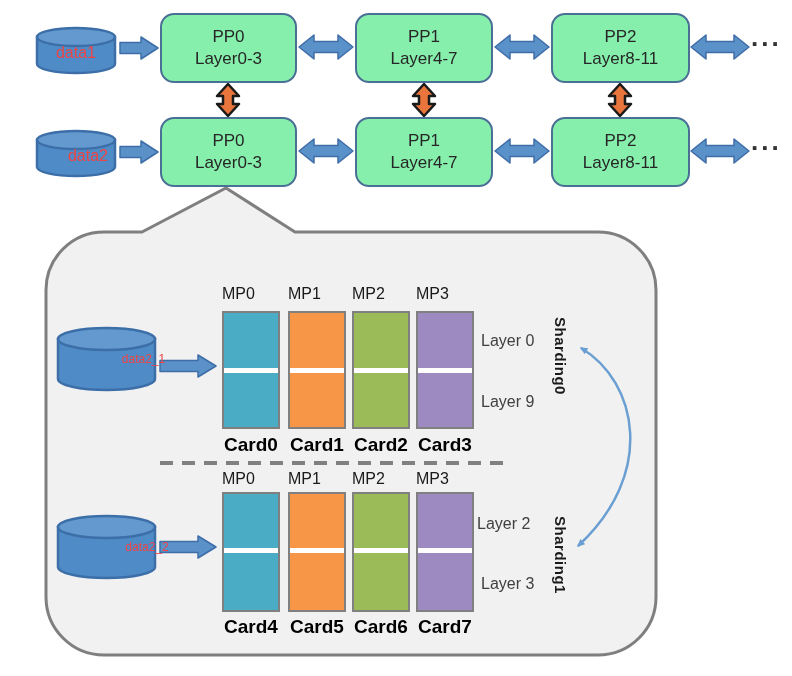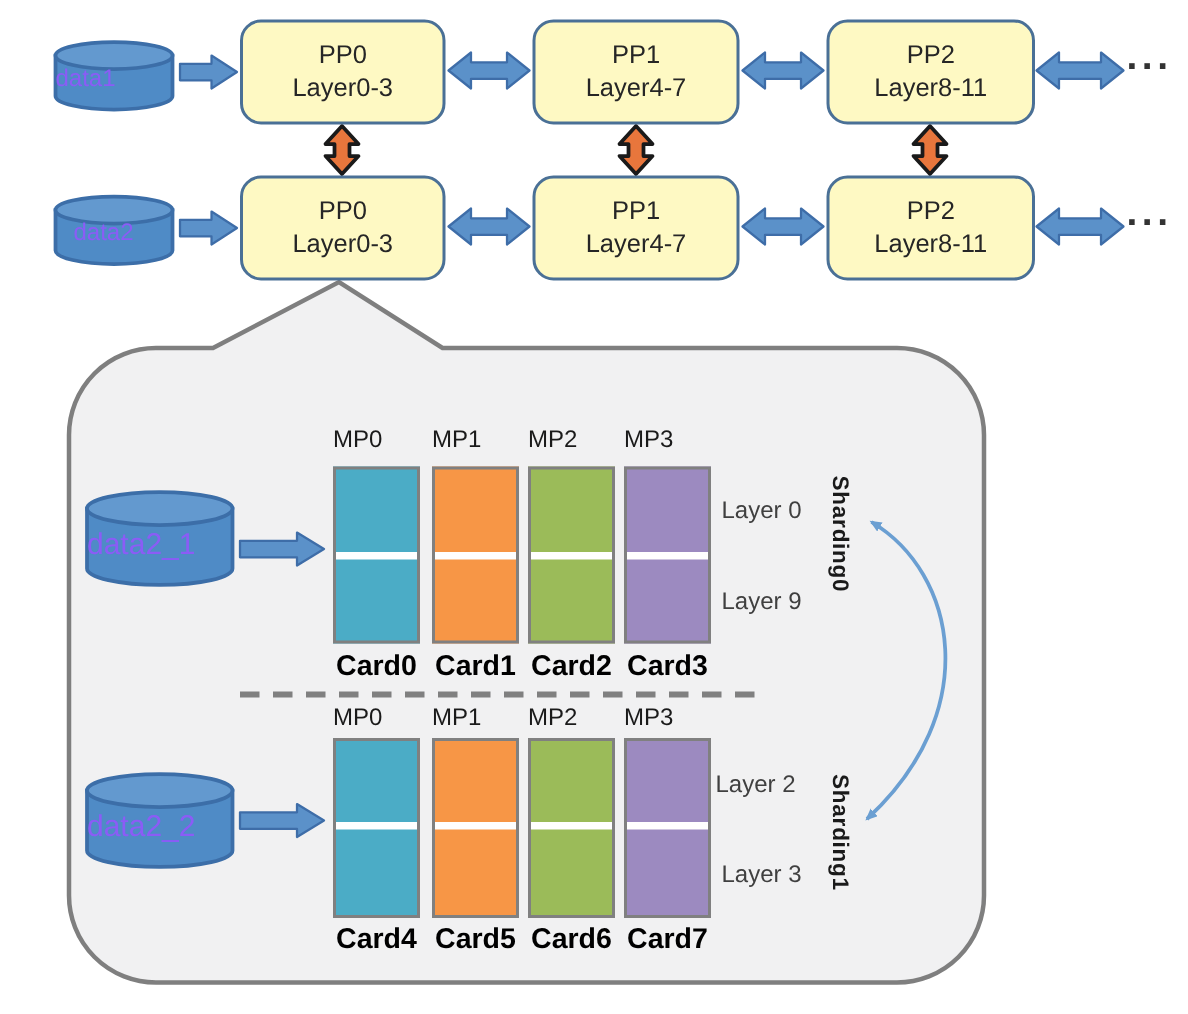--- a/index.html
+++ b/index.html
@@ -18,26 +18,26 @@
 
   .bubble{fill:var(--bubble_fill);stroke:var(--bubble_stroke);stroke-width:3;}
   .cyl-body{fill:var(--cylinder_fill);stroke:var(--cylinder_stroke);stroke-width:2.5;}
   .cyl-top{fill:var(--cylinder_top);stroke:var(--cylinder_stroke);stroke-width:2.5;}
   .barrow{fill:var(--arrow_blue);stroke:var(--arrow_blue_stroke);stroke-width:1.5;stroke-linejoin:round;}
   .oarrow{fill:var(--orange_arrow);stroke:var(--orange_arrow_stroke);stroke-width:2.5;stroke-linejoin:round;}
   .dashline{stroke:var(--dash_gray);stroke-width:4;stroke-dasharray:13 9;}
   .arc{fill:none;stroke:var(--arc_blue);stroke-width:2.5;}
   .archead{fill:var(--arc_blue);}
 
-  .ppbox{position:absolute;background:#fef9c3;border:2.5px solid var(--box_border);
+  .ppbox{position:absolute;background:#86efac;border:2.5px solid var(--box_border);
          border-radius:14px;display:flex;flex-direction:column;align-items:center;
          justify-content:center;font-size:17px;color:#262626;line-height:1.3;
          box-sizing:border-box;}
-  .cyl-label{position:absolute;color:#8b5cf6;text-align:left;font-size:16px;}
-  .cyl-label.big{font-size:20px;}
+  .cyl-label{position:absolute;color:#ef4444;text-align:center;font-size:16px;}
+  .cyl-label.big{font-size:12px;padding-left:37px;}
   .dots{position:absolute;font-size:26px;font-weight:bold;color:#333;letter-spacing:3px;}
   .mplab{position:absolute;width:58px;text-align:left;font-size:16px;color:#1a1a1a;}
   .cardlab{position:absolute;width:58px;text-align:center;font-size:19px;font-weight:bold;color:#000;}
   .layerlab{position:absolute;width:70px;text-align:left;font-size:16px;color:#404040;}
   .shardlab{position:absolute;font-size:15px;font-weight:bold;color:#1a1a1a;white-space:nowrap;
             transform:translate(-50%,-50%) rotate(90deg);letter-spacing:0.5px;}
   .mpcol{position:absolute;width:58px;border:2px solid var(--column_border);box-sizing:border-box;}
   .col-teal{background:var(--mp_teal);} .col-orange{background:var(--mp_orange);}
   .col-green{background:var(--mp_green);} .col-purple{background:var(--mp_purple);}
   .mpdiv{position:absolute;left:0;right:0;height:5px;background:#fff;}

